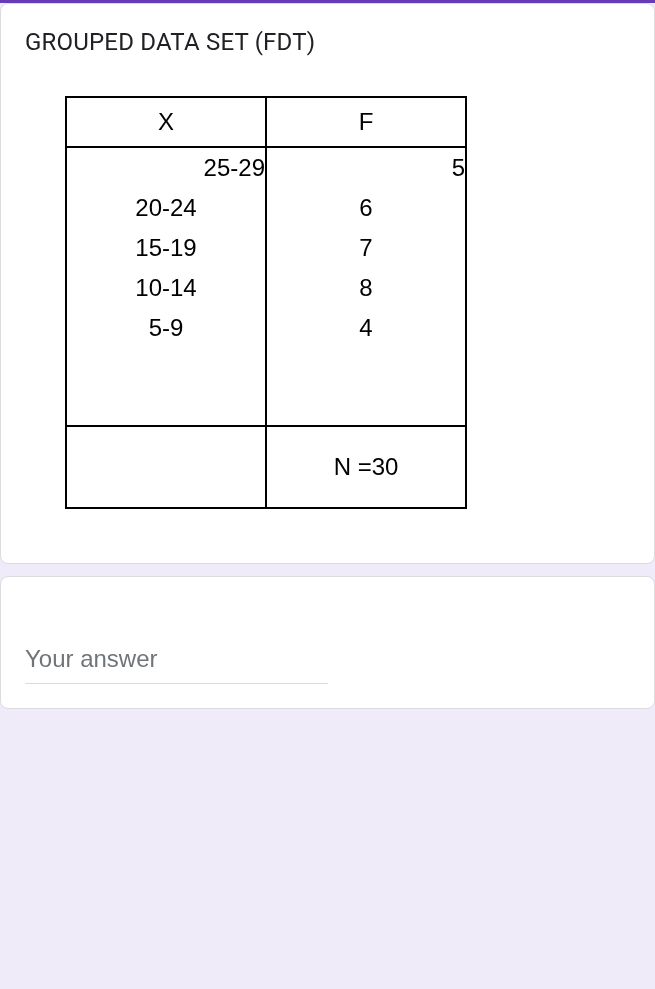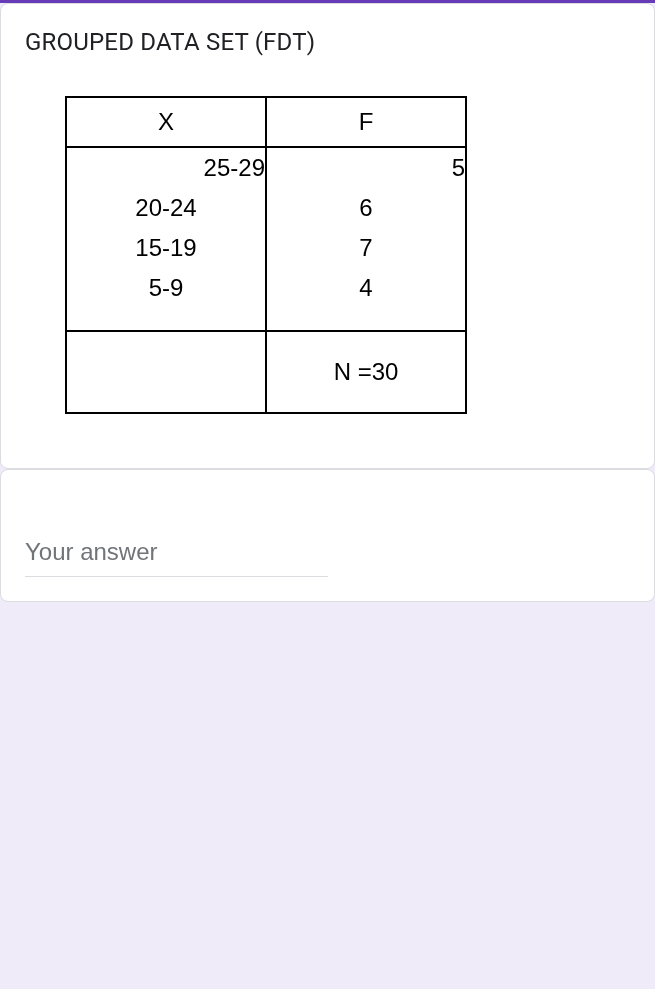--- a/index.html
+++ b/index.html
@@ -10,20 +10,21 @@
     body {
       font-family: 'Google Sans', Roboto, Arial, sans-serif;
       background: #f0ebf8;
       width: 655px;
       padding: 0;
     }
     .card {
       background: #fff;
       border-radius: 8px;
       border: 1px solid #dadce0;
+      margin-bottom: 12px;
       padding: 24px;
     }
     .title {
       font-size: 24px;
       color: #202124;
       font-weight: 400;
       margin-bottom: 40px;
       letter-spacing: 0.2px;
     }
     .table-wrap {
@@ -58,21 +59,21 @@
       border-top: none;
       border-bottom: none;
       padding: 6px 0;
     }
     table.fdt .body-top td {
       border-top: 2px solid #000;
       text-align: right;
     }
     table.fdt .body-bottom td {
       border-bottom: 2px solid #000;
-      padding-bottom: 28px;
+      padding-bottom: 83px;
     }
     table.fdt tfoot td {
       padding: 26px 0;
     }
     .question-text {
       font-size: 22px;
       color: #202124;
       line-height: 1.7;
       font-weight: 400;
     }
@@ -135,20 +136,24 @@
           <td>5</td>
         </tr>
         <tr class="data-row">
           <td>20-24</td>
           <td>6</td>
         </tr>
         <tr class="data-row">
           <td>15-19</td>
           <td>7</td>
         </tr>
+        <tr class="data-row">
+          <td>10-14</td>
+          <td>8</td>
+        </tr>
         <tr class="data-row body-bottom">
           <td>5-9</td>
           <td>4</td>
         </tr>
       </tbody>
       <tfoot>
         <tr>
           <td></td>
           <td>N =30</td>
         </tr>

